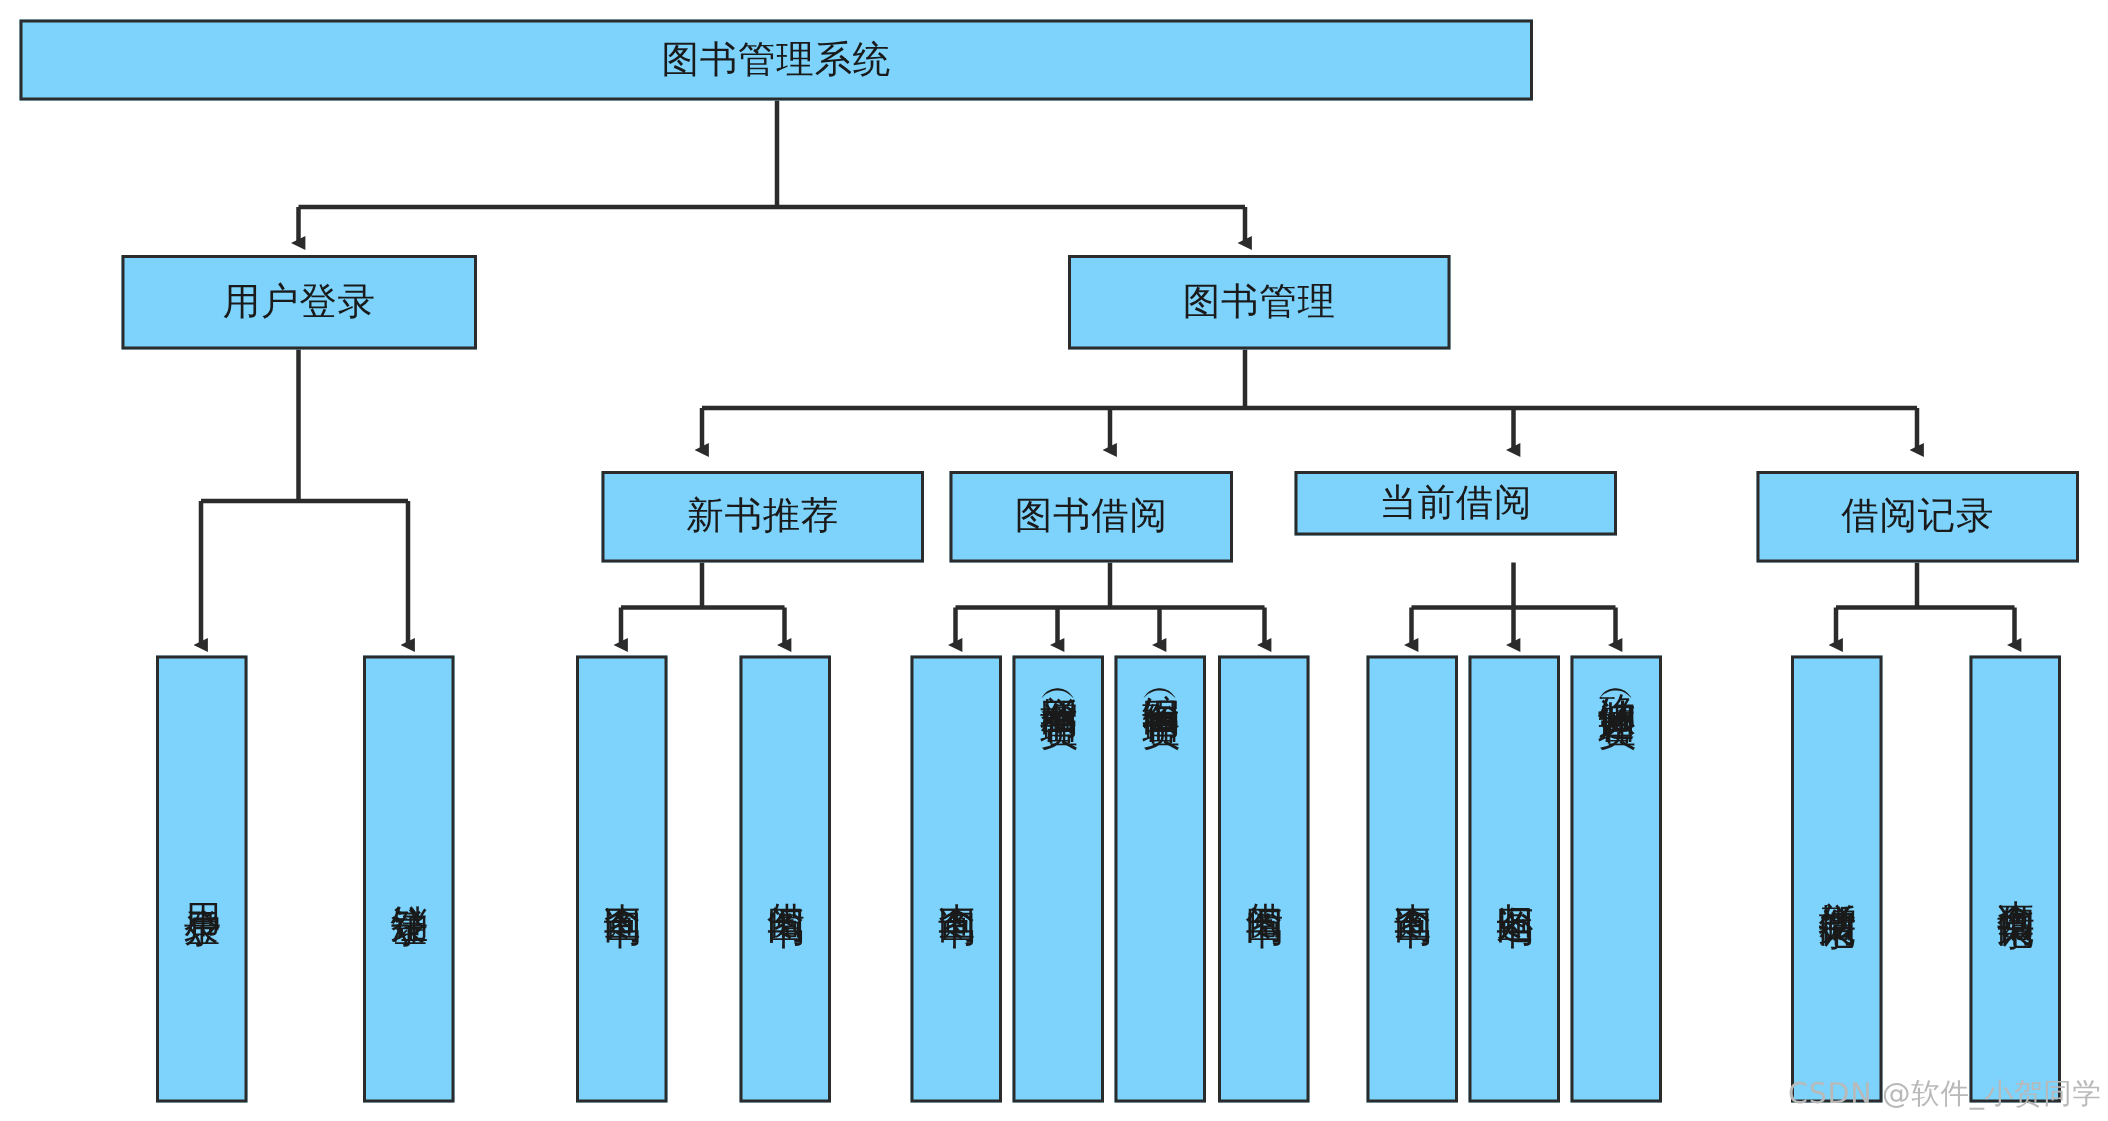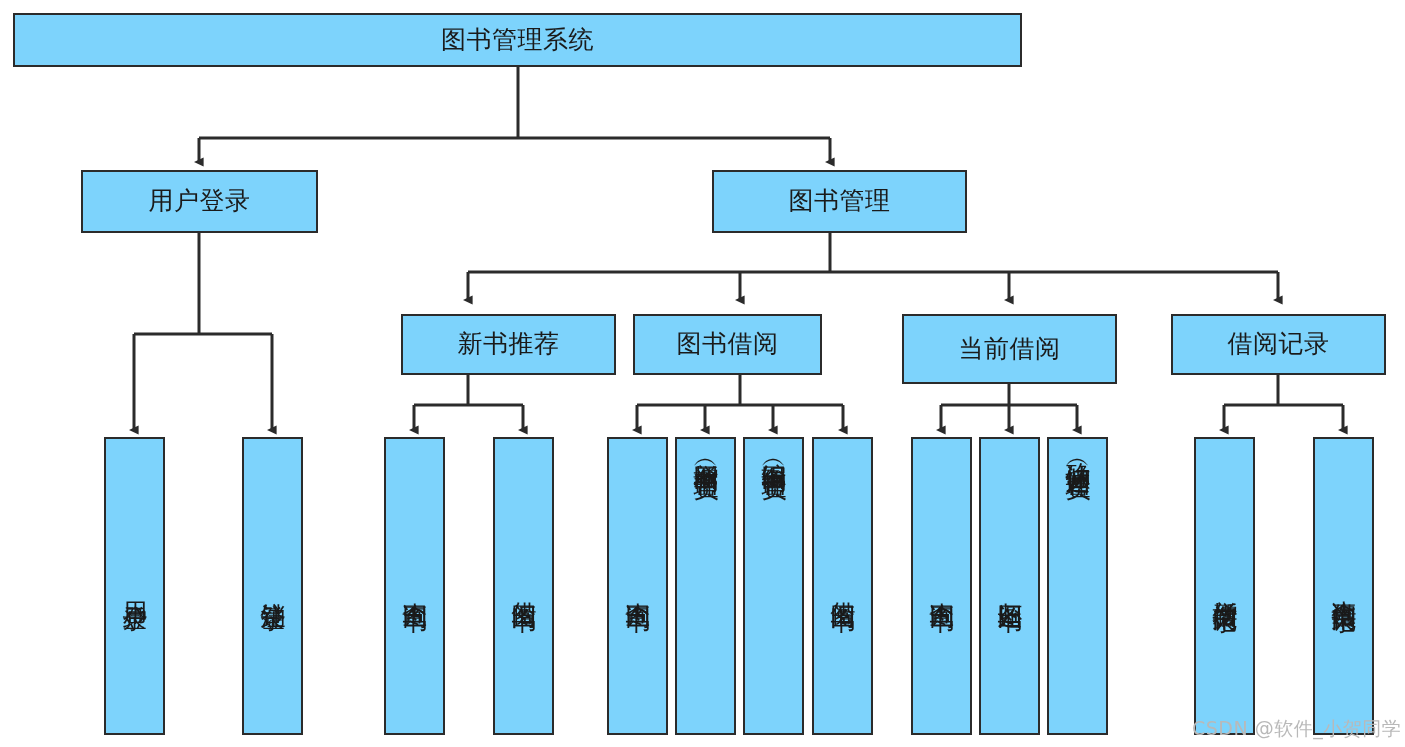--- a/index.html
+++ b/index.html
@@ -142,21 +142,21 @@
   <div class="node horiz" style="left:712px; top:170px; width:255px; height:63px;">
     <span class="label">图书管理</span>
   </div>
 
   <div class="node horiz" style="left:361px; top:314px; width:215px; height:61px;margin-left:40px;">
     <span class="label">新书推荐</span>
   </div>
   <div class="node horiz" style="left:633px; top:314px; width:189px; height:61px;">
     <span class="label">图书借阅</span>
   </div>
-  <div class="node horiz" style="left:902px; top:314px; width:215px; height:70px;">
+  <div class="node horiz" style="left:863px; top:314px; width:215px; height:43px;">
     <span class="label">当前借阅</span>
   </div>
   <div class="node horiz" style="left:1171px; top:314px; width:215px; height:61px;">
     <span class="label">借阅记录</span>
   </div>
 
   <div class="node vert" style="left:104px; top:437px; width:61px; height:298px;">
     <span class="label">用户登录</span>
   </div>
   <div class="node vert" style="left:242px; top:437px; width:61px; height:298px;">

